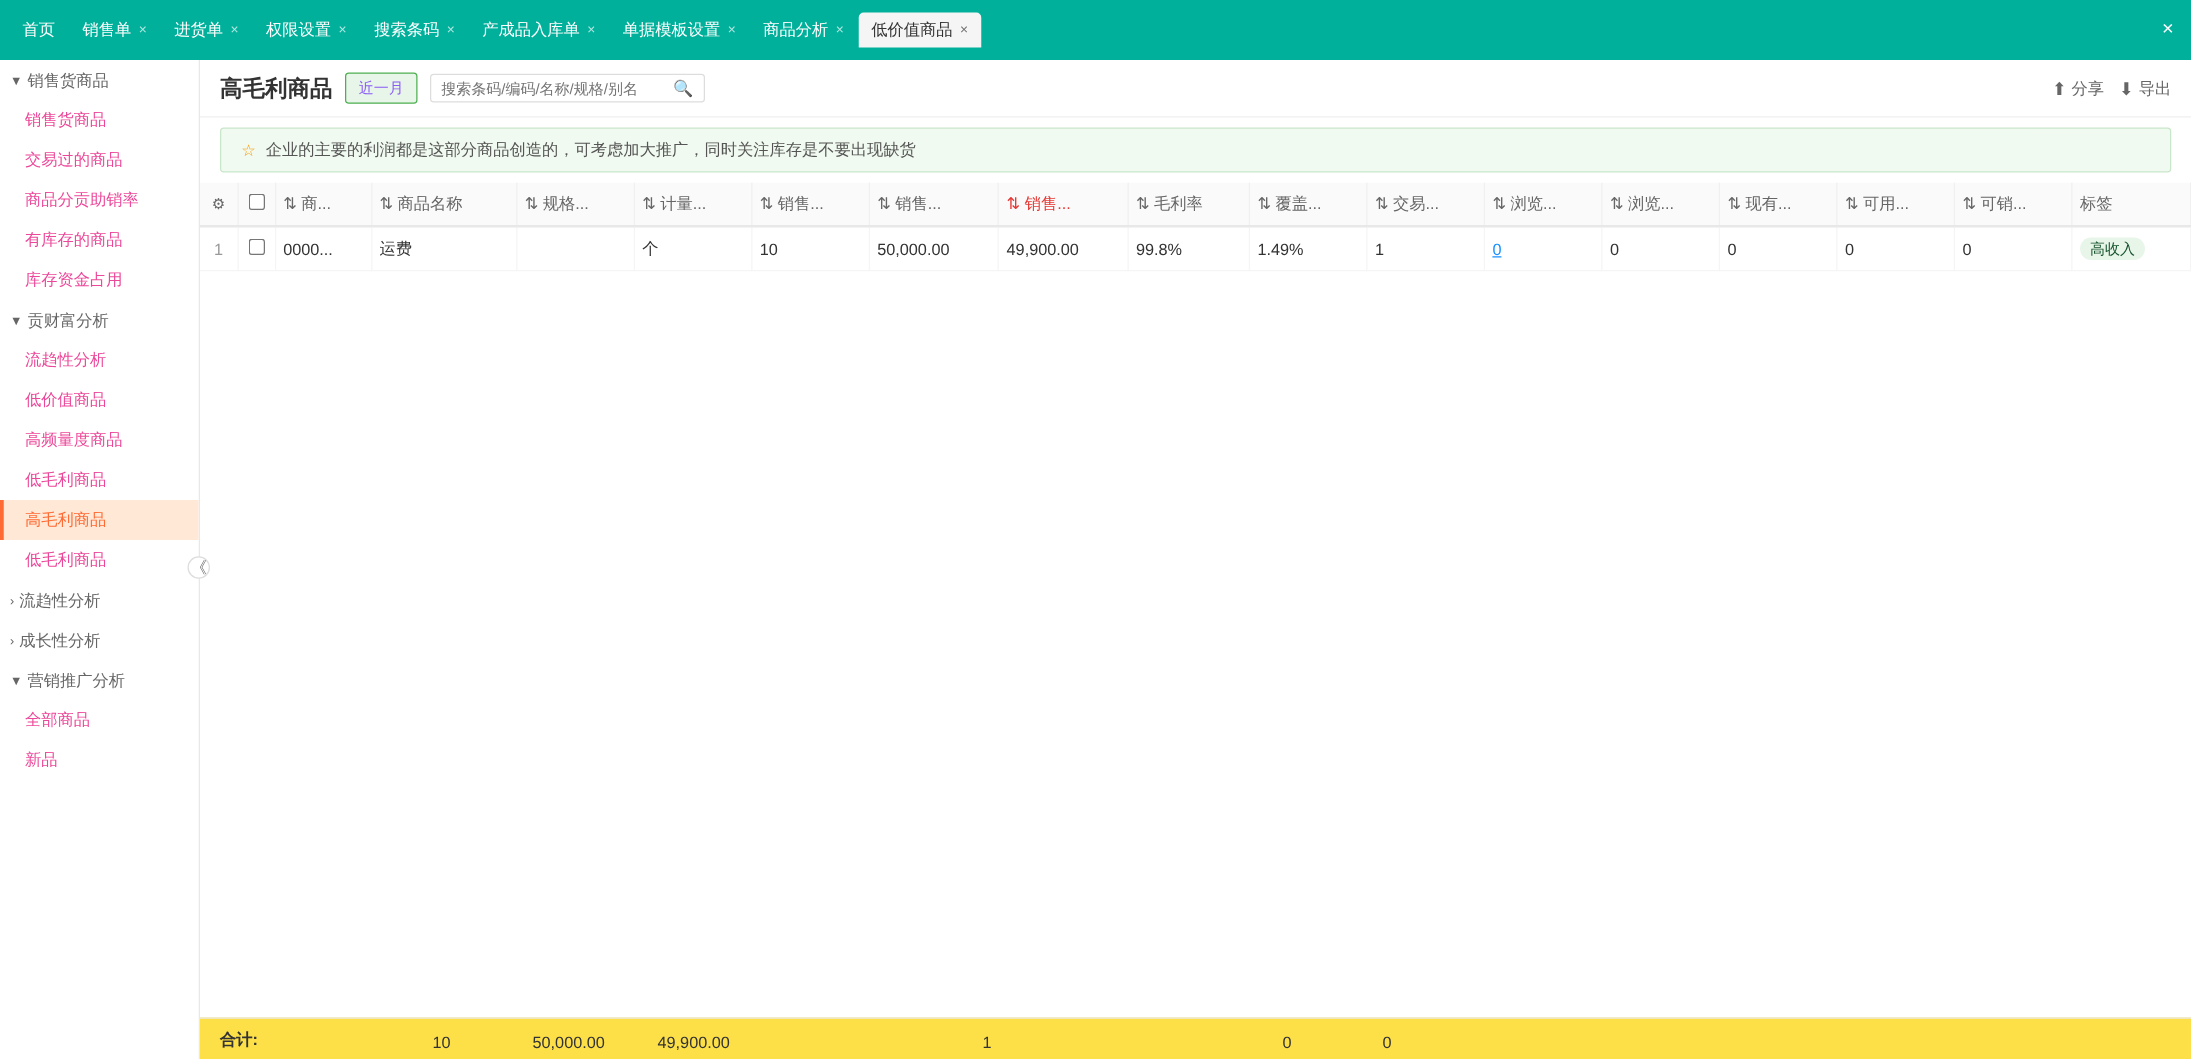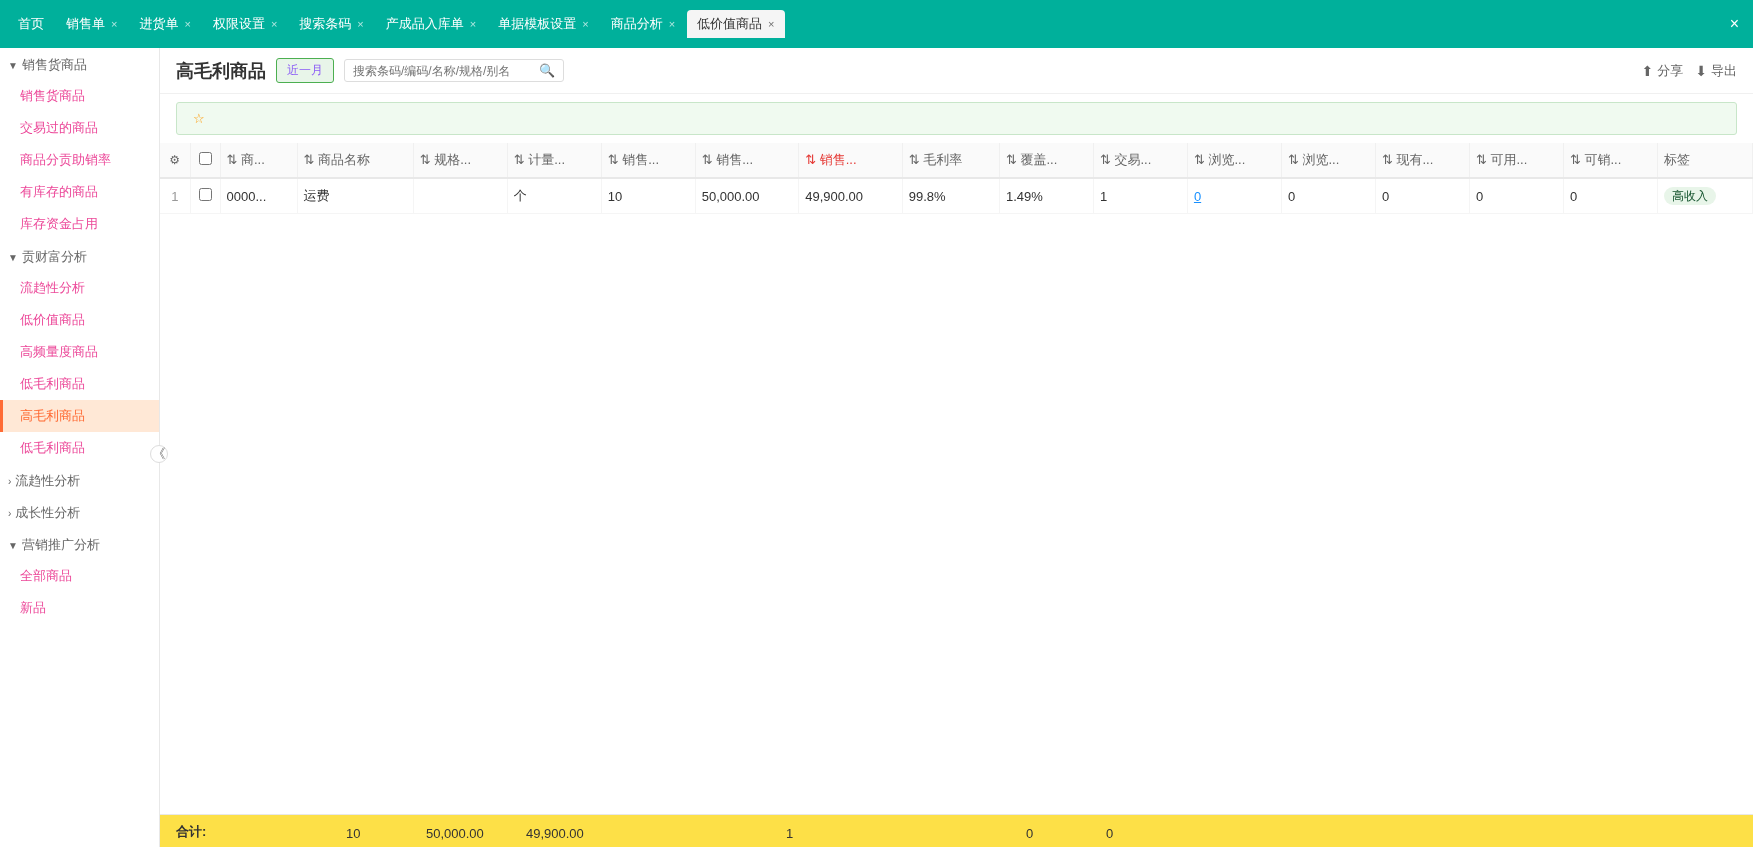--- a/index.html
+++ b/index.html
@@ -402,20 +402,21 @@
         </div>
         <div class="action-btn">
           <span style="font-size:14px;">⬇</span>
           <span>导出</span>
         </div>
       </div>
     </div>
 
     <div class="info-banner">
       <span class="info-icon">☆</span>
+      <span>企业的主要的利润都是这部分商品创造的，可考虑加大推广，同时关注库存是不要出现缺货</span>
     </div>
 
     <div class="table-container">
       <table>
         <thead>
           <tr>
             <th style="width:30px;text-align:center;">⚙</th>
             <th style="width:30px;text-align:center;">
               <input type="checkbox" style="">
             </th>

